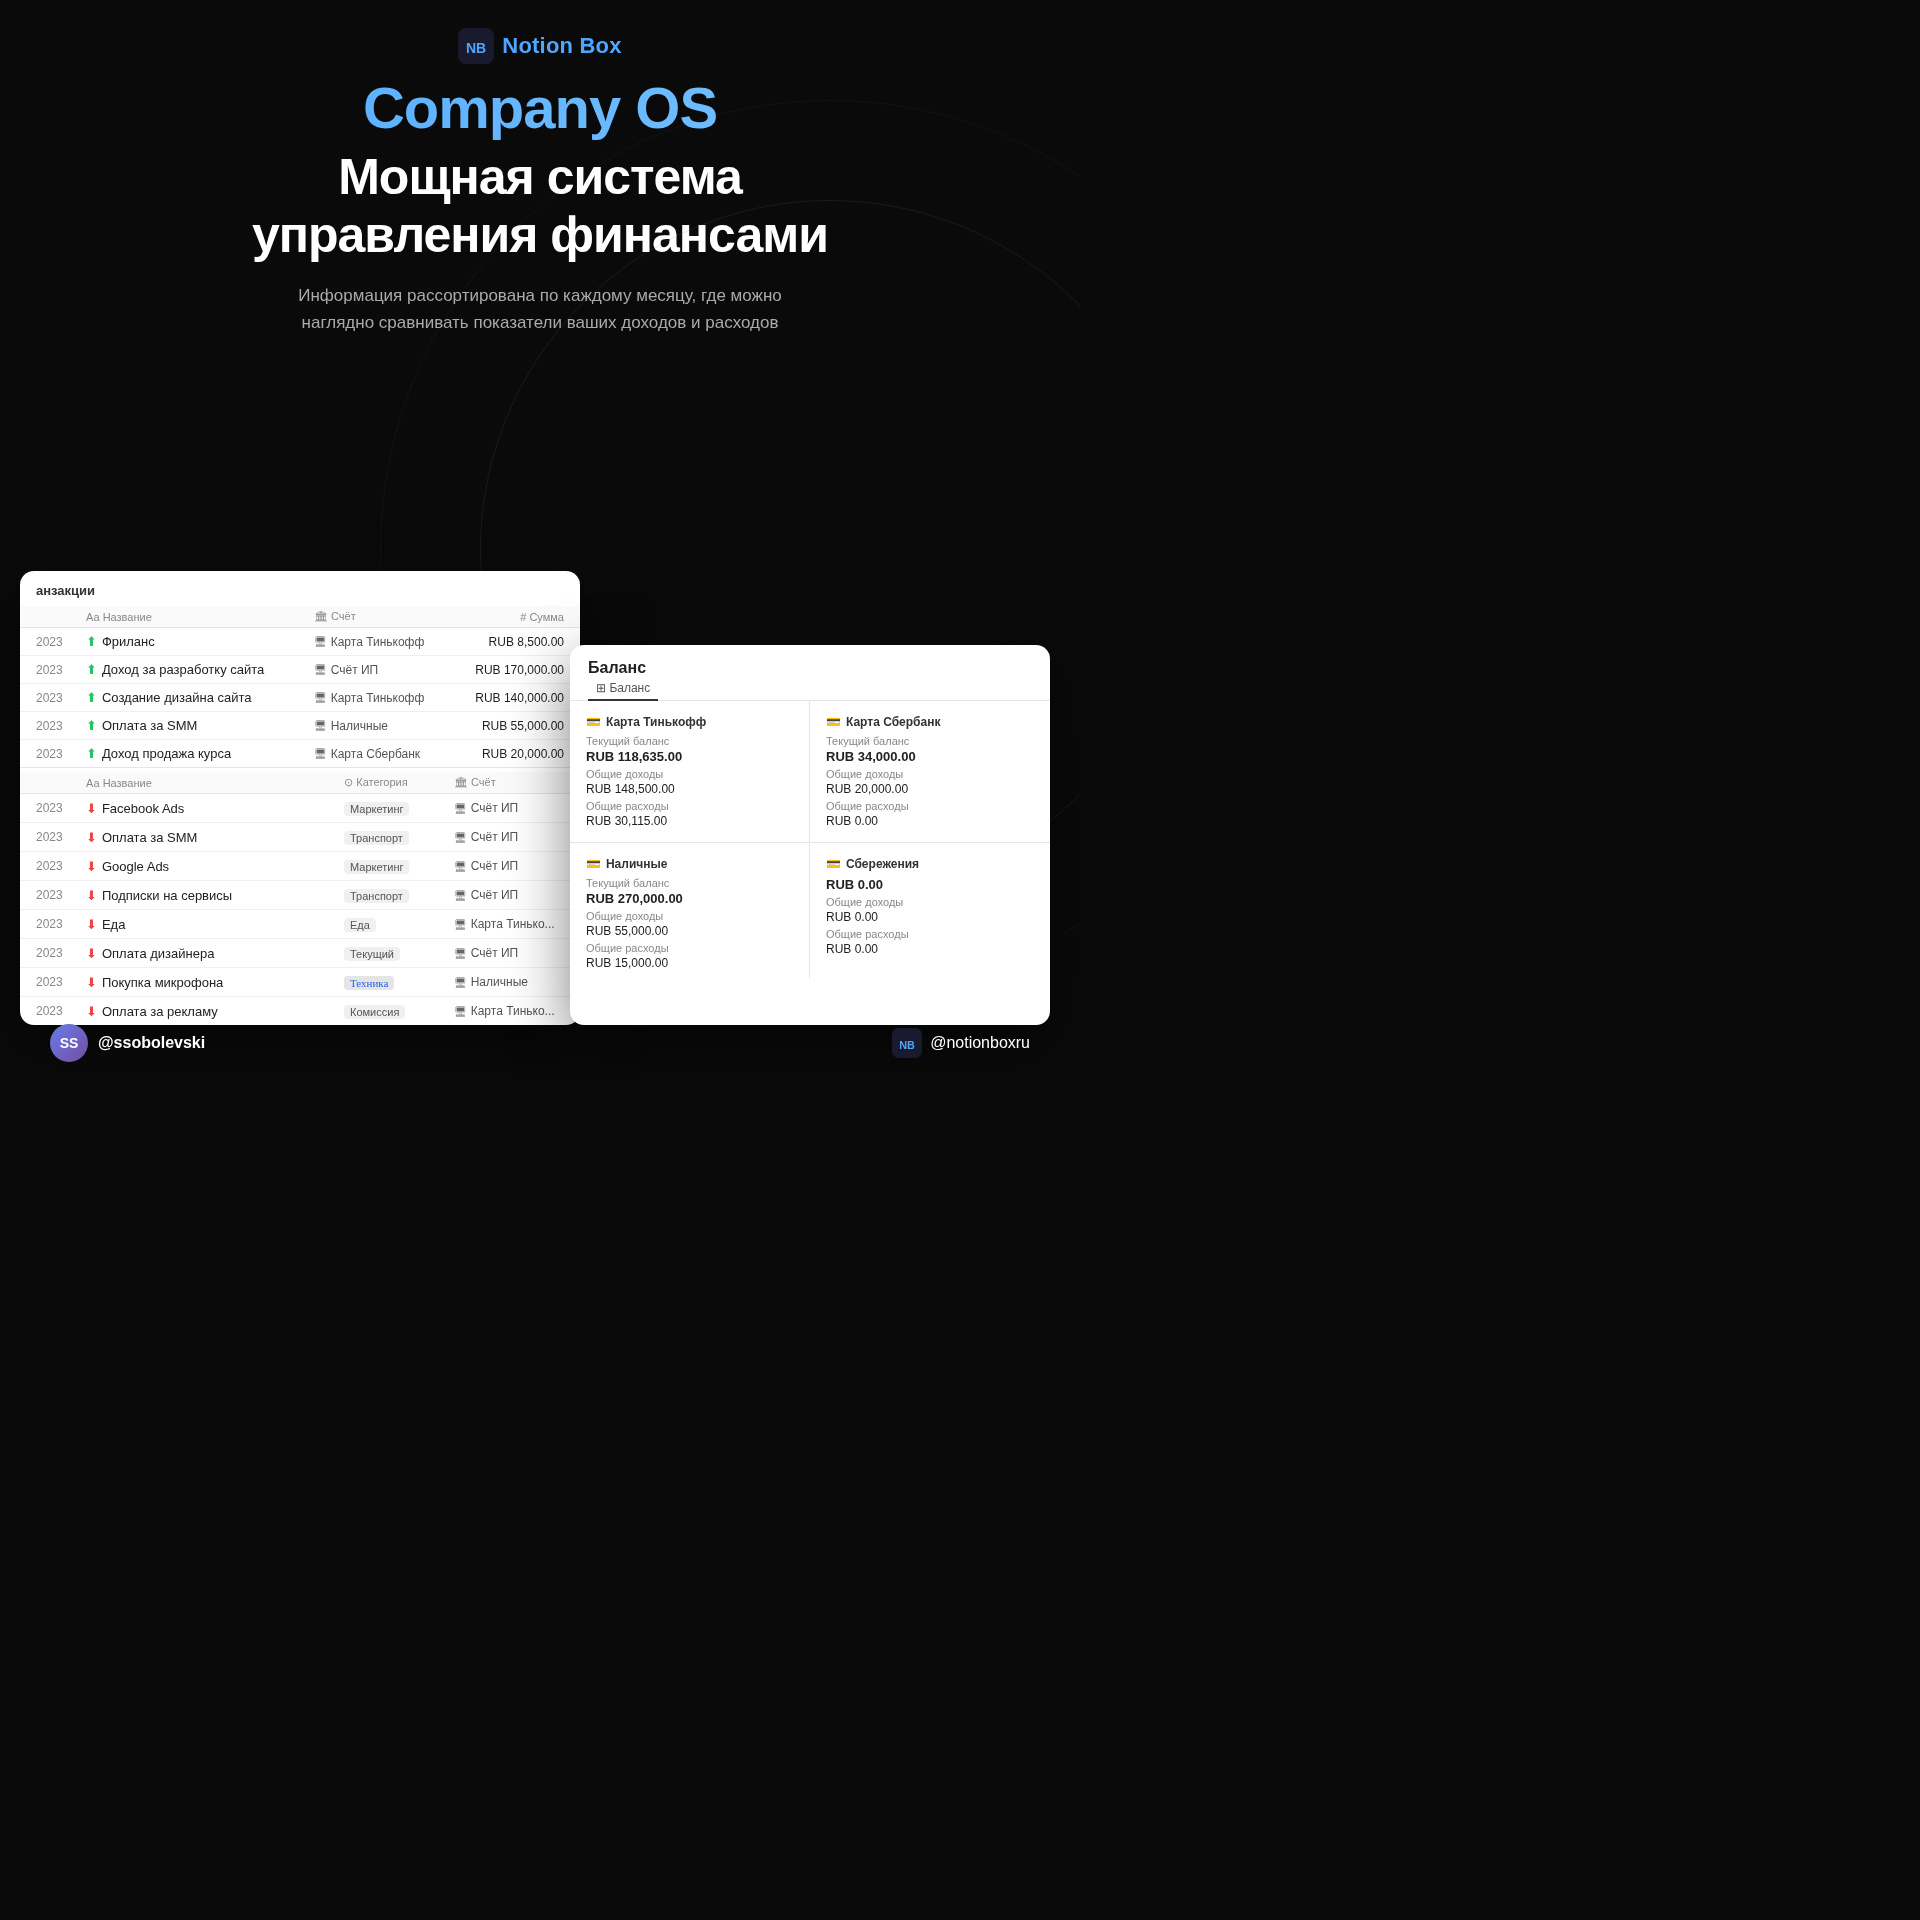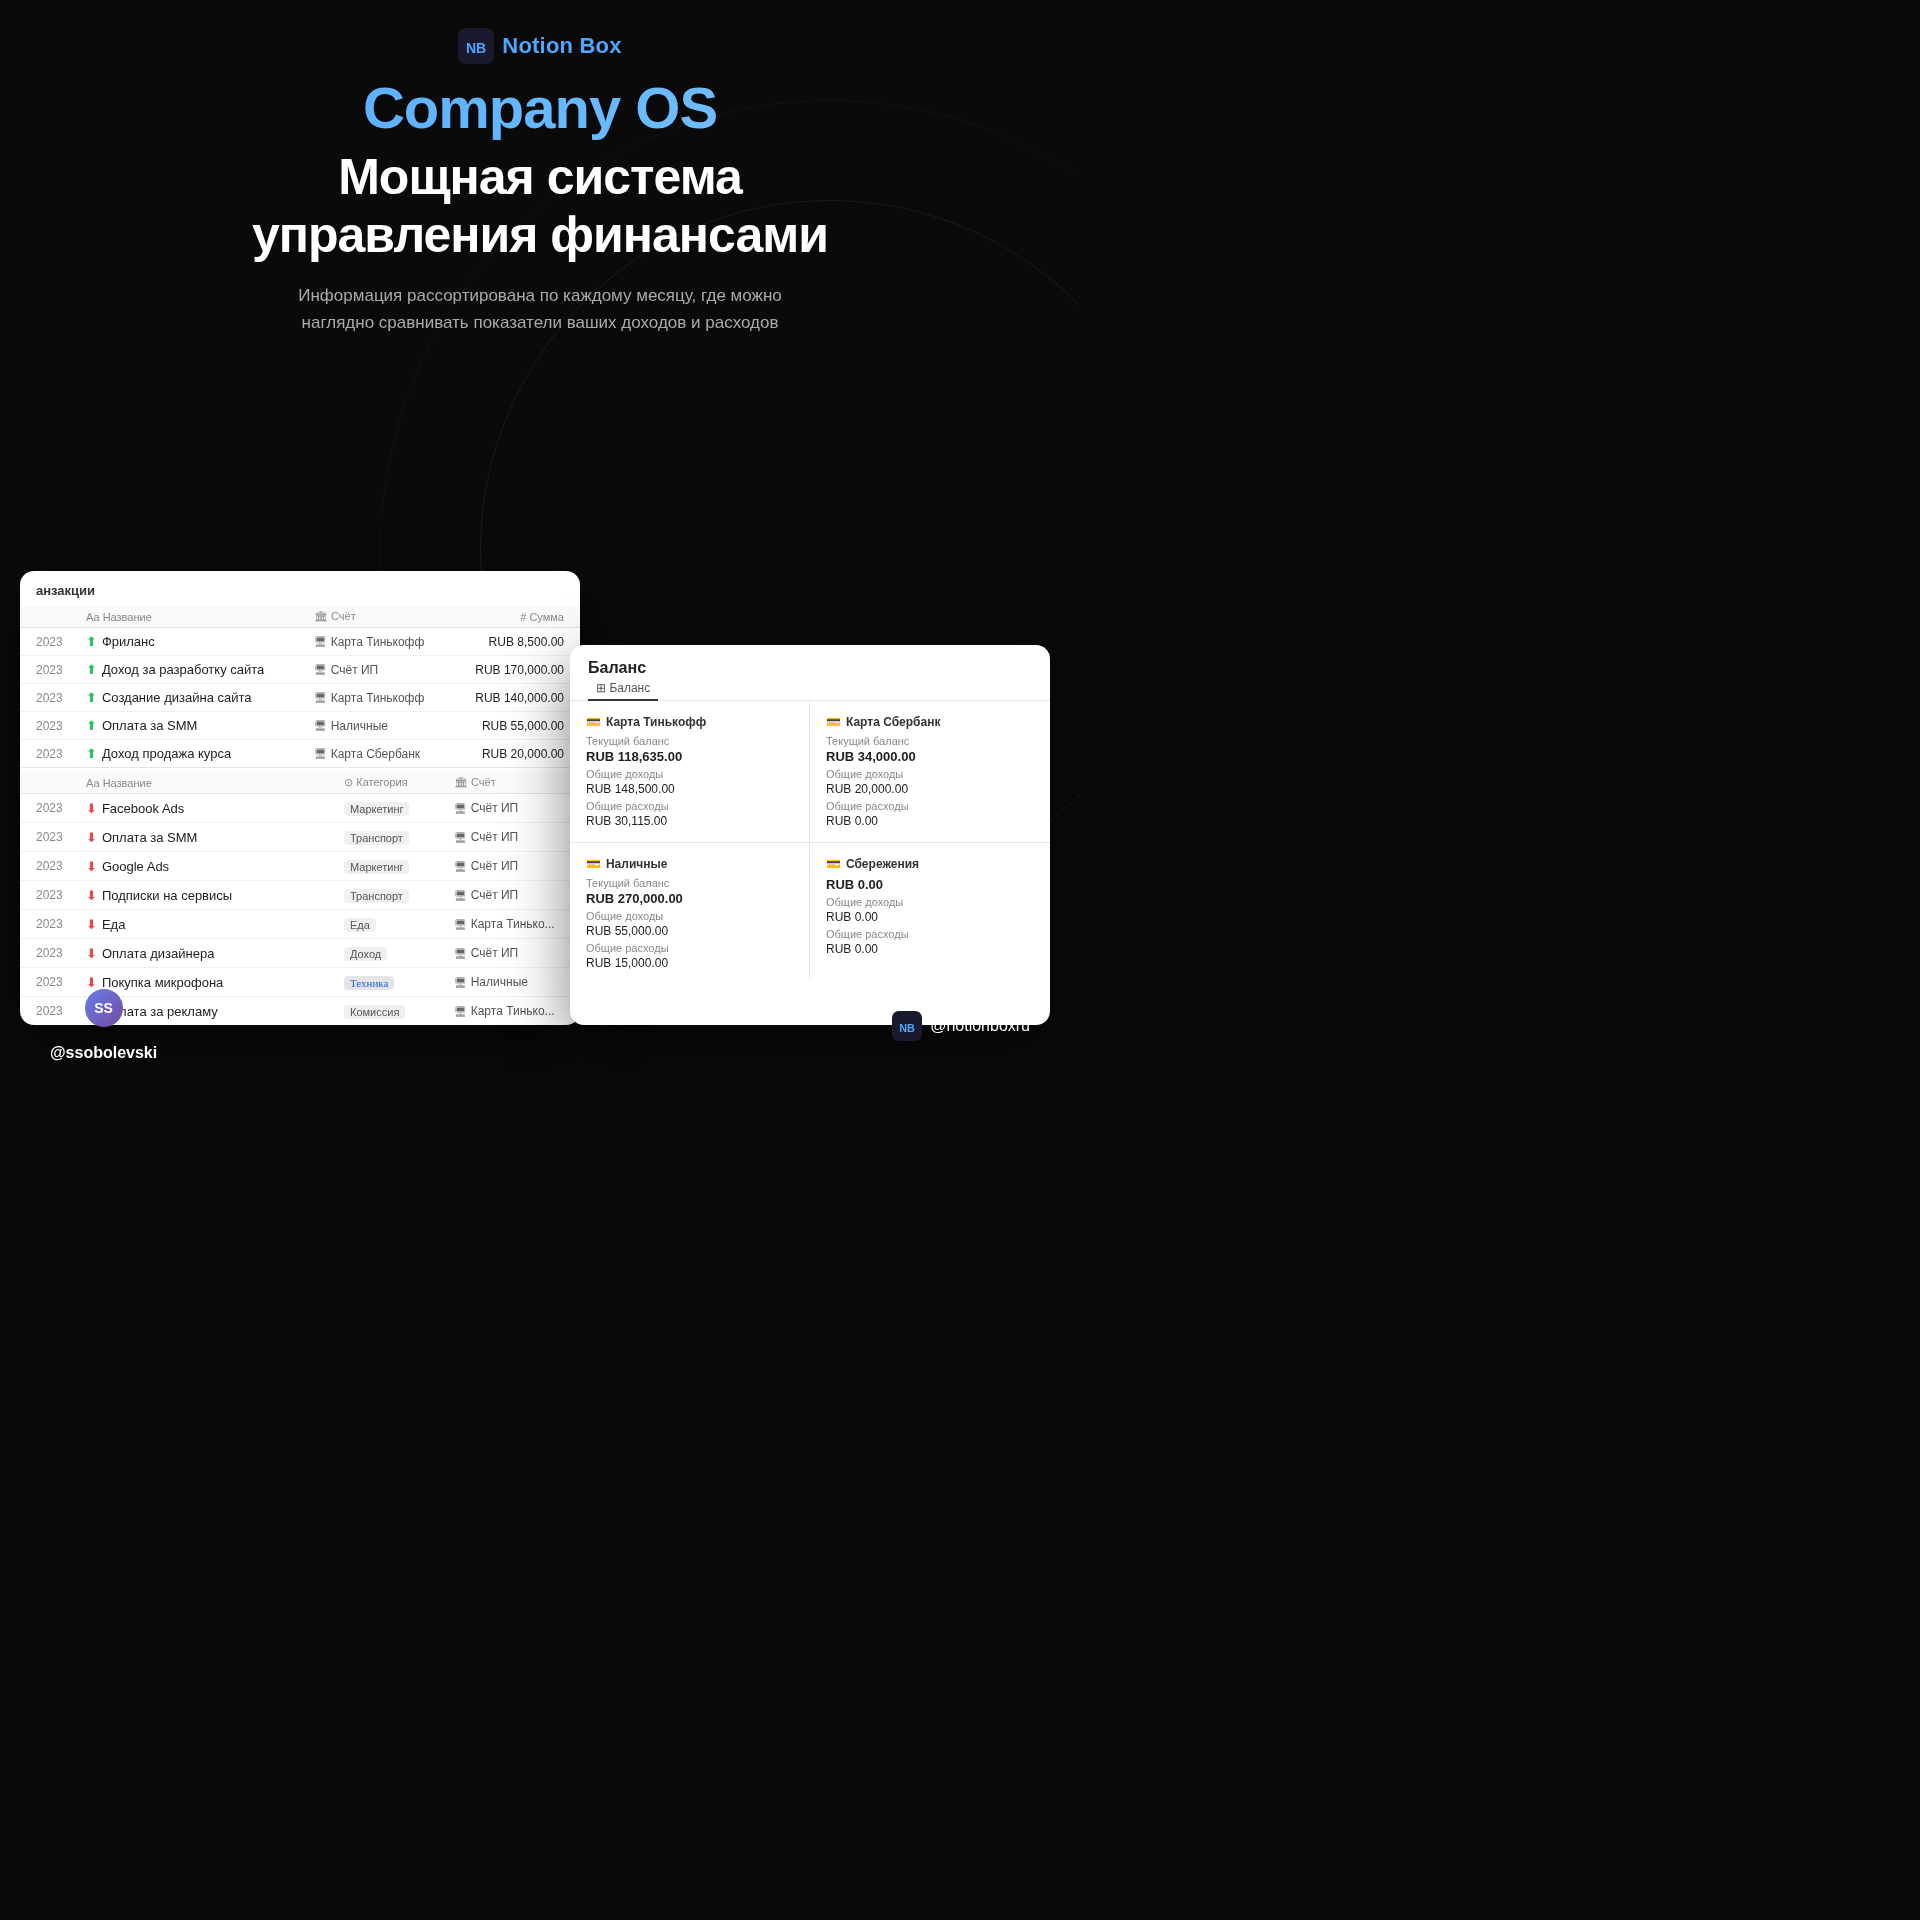--- a/index.html
+++ b/index.html
@@ -304,22 +304,21 @@
       left: 50px;
       right: 50px;
       display: flex;
       justify-content: space-between;
       align-items: center;
       z-index: 10;
     }
     .footer-left {
       display: flex;
       align-items: center;
-      gap: 17px;
-      flex-direction: column;
+      gap: 10px;
     }
     .avatar {
       width: 38px;
       height: 38px;
       border-radius: 50%;
       background: linear-gradient(135deg, #667eea, #764ba2);
       display: flex;
       align-items: center;
       justify-content: center;
       font-size: 14px;
@@ -466,21 +465,21 @@
       </div>
       <div class="table-row2">
         <div class="row-year">2023</div>
         <div class="row-name"><span class="expense-icon">⬇</span> Еда</div>
         <div><span class="category-badge">Еда</span></div>
         <div class="row-account"><span class="account-icon">🖥</span> Карта Тинько...</div>
       </div>
       <div class="table-row2">
         <div class="row-year">2023</div>
         <div class="row-name"><span class="expense-icon">⬇</span> Оплата дизайнера</div>
-        <div><span class="category-badge">Доход</span></div>
+        <div><span class="category-badge">Текущий</span></div>
         <div class="row-account"><span class="account-icon">🖥</span> Счёт ИП</div>
       </div>
       <div class="table-row2">
         <div class="row-year">2023</div>
         <div class="row-name"><span class="expense-icon">⬇</span> Покупка микрофона</div>
         <div><span class="category-badge tech">Техника</span></div>
         <div class="row-account"><span class="account-icon">🖥</span> Наличные</div>
       </div>
       <div class="table-row2">
         <div class="row-year">2023</div>

